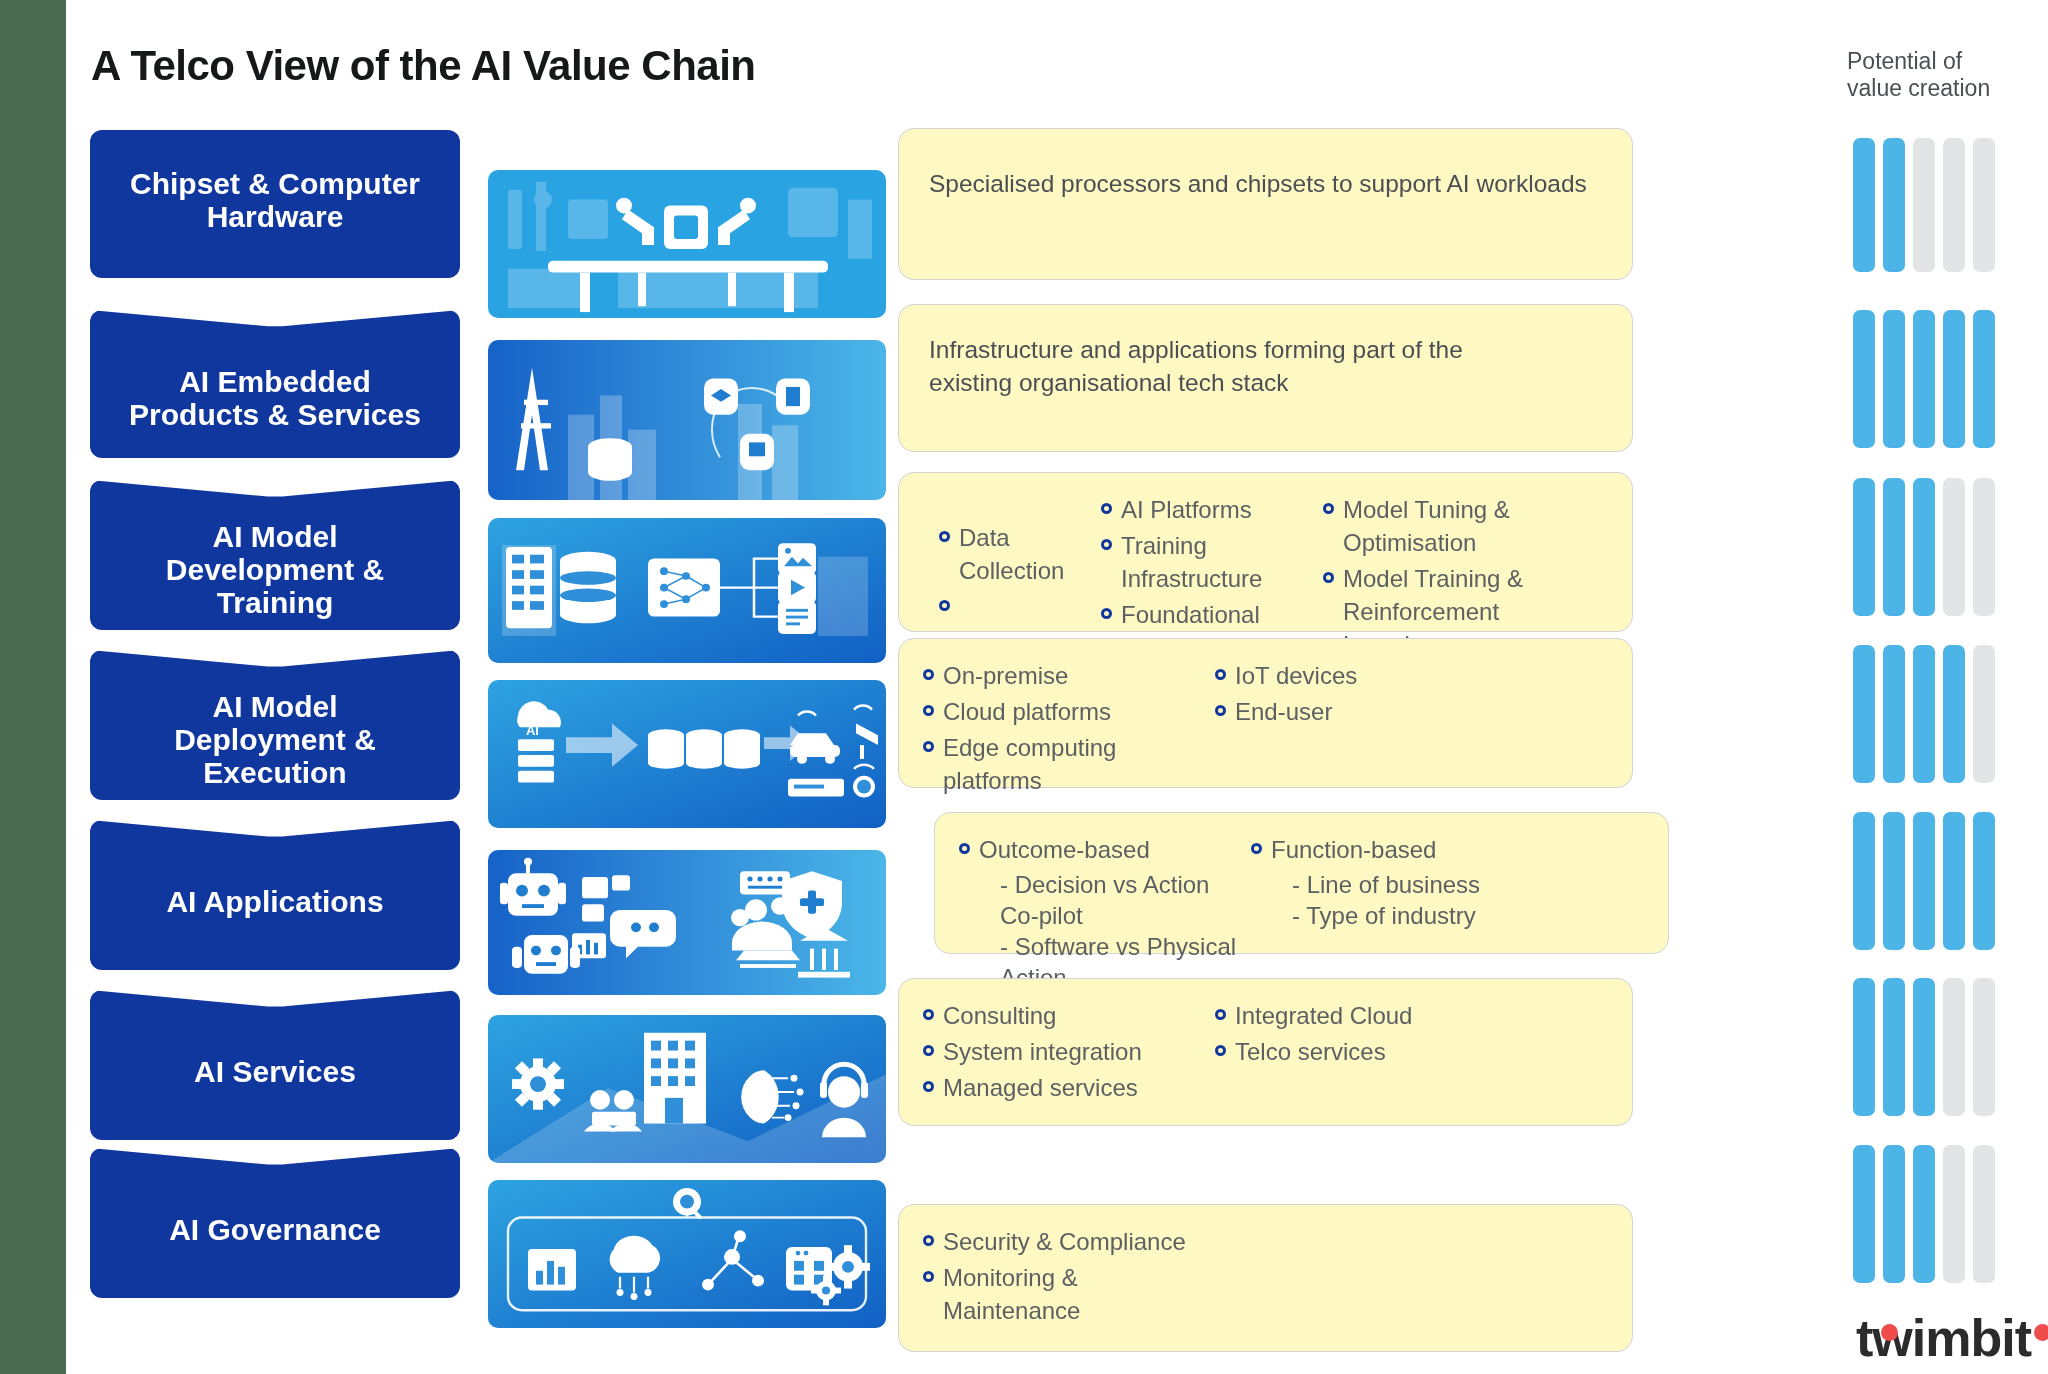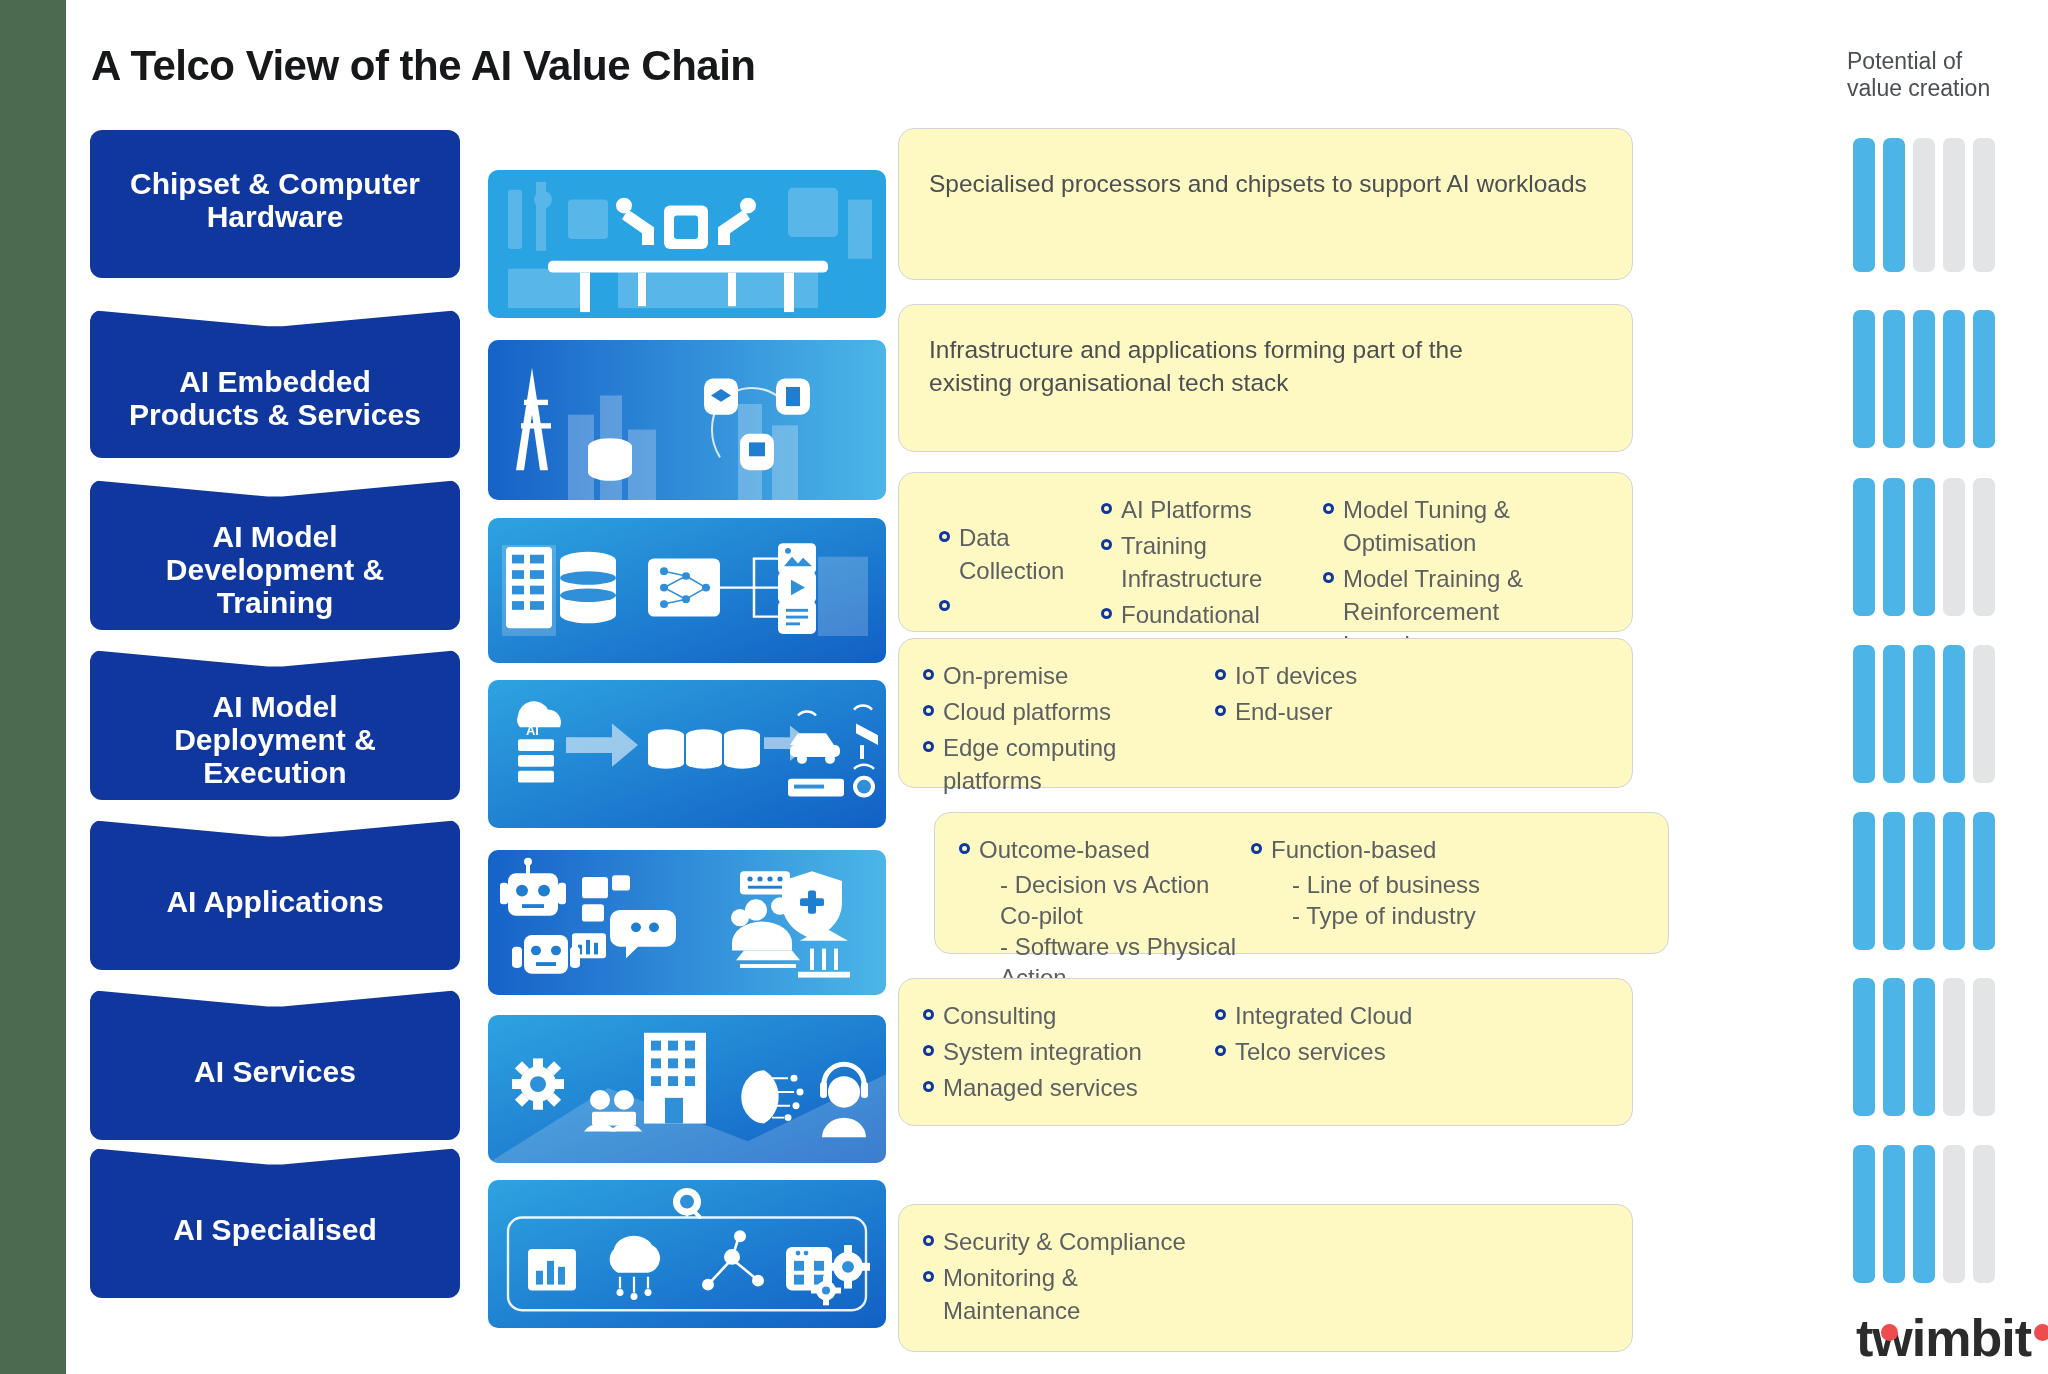--- a/index.html
+++ b/index.html
@@ -623,21 +623,21 @@
       </div>
       <div class="bars" style="top: 978px; height: 138px;">
         <div class="bar on" style="height: 138px;"></div>
         <div class="bar on" style="height: 138px;"></div>
         <div class="bar on" style="height: 138px;"></div>
         <div class="bar" style="height: 138px;"></div>
         <div class="bar" style="height: 138px;"></div>
       </div>
       <div class="chev-wrap" style="top: 1148px; height: 150px;">
         <div class="chev notch">
-          <div class="chev-label single" style="white-space: pre-line;">AI Specialised</div>
+          <div class="chev-label single" style="white-space: pre-line;">AI Governance</div>
         </div>
       </div>
       <div class="thumb" style="top: 1140px; height: 148px;">
         <svg viewBox="0 0 398 150" preserveAspectRatio="none">
           <defs>
             <linearGradient id="g6" x1="0" y1="0" x2="1" y2="1">
               <stop offset="0" stop-color="#2ea3e0"></stop>
               <stop offset="1" stop-color="#1160c4"></stop>
             </linearGradient>
             <linearGradient id="h6" x1="0" y1="0" x2="1" y2="0">

